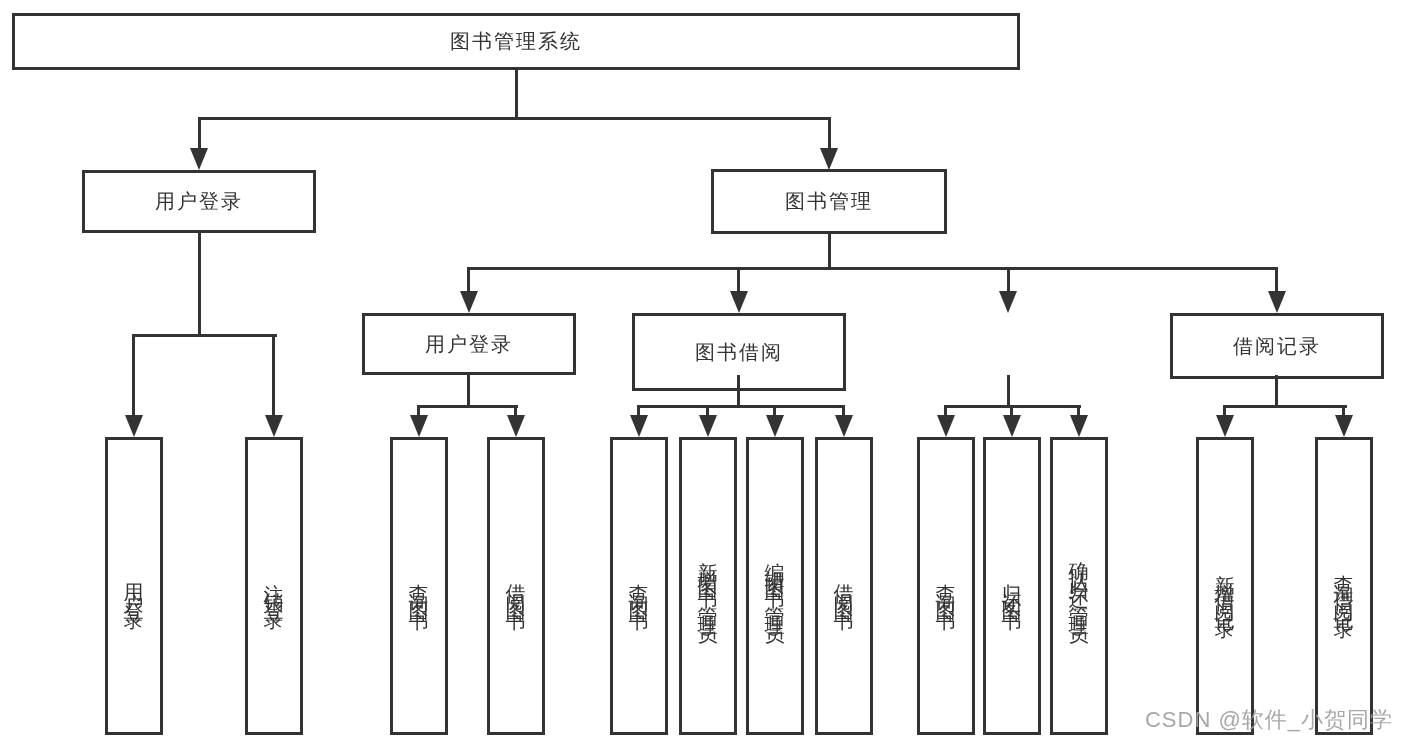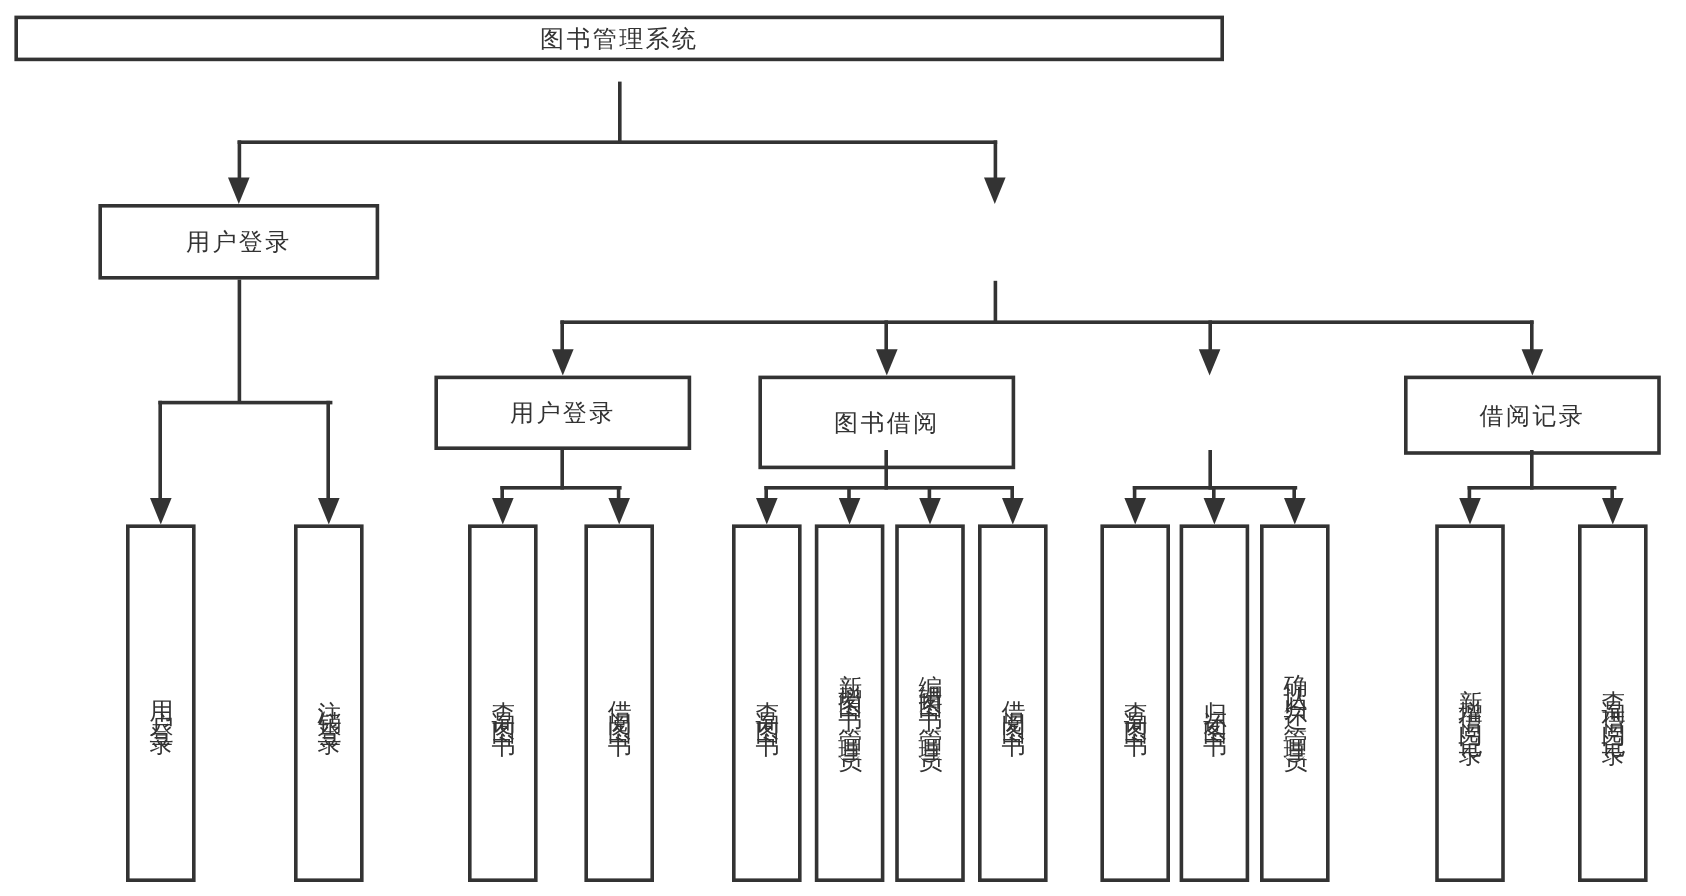--- a/index.html
+++ b/index.html
@@ -70,33 +70,36 @@
     letter-spacing: 1px;
     z-index: 10;
     opacity: 0.9;
   }
 </style>
 </head>
 <body>
 
 <div class="canvas">
 
-  <div class="hnode" style="left:12px; top:13px; width:1008px; height:38px;">
+  <div class="hnode" style="left:12px; top:13px; width:1008px; height:57px;">
     <span>图书管理系统</span>
   </div>
 
   <div class="vline" style="left:515px; top:68px; height:50px;"></div>
   <div class="hline" style="left:198px; top:117px; width:633px;"></div>
   <div class="vline" style="left:198px; top:117px; height:32px;"></div>
   <div class="arr" style="left:190px; top:148px;"></div>
   <div class="vline" style="left:828px; top:117px; height:32px;"></div>
   <div class="arr" style="left:820px; top:148px;"></div>
 
   <div class="hnode" style="left:82px; top:170px; width:234px; height:63px;">
     <span>用户登录</span>
+  </div>
+  <div class="hnode" style="left:711px; top:169px; width:236px; height:65px;">
+    <span>图书管理</span>
   </div>
 
   <div class="vline" style="left:198px; top:233px; height:102px;"></div>
   <div class="hline" style="left:132px; top:334px; width:145px;"></div>
   <div class="vline" style="left:132px; top:334px; height:83px;"></div>
   <div class="arr" style="left:125px; top:415px;"></div>
   <div class="vline" style="left:272px; top:334px; height:83px;"></div>
   <div class="arr" style="left:265px; top:415px;"></div>
 
   <div class="vline" style="left:828px; top:234px; height:34px;"></div>
@@ -191,14 +194,15 @@
     <span class="vtext">确认归还（管理员）</span>
   </div>
 
   <div class="leaf" style="left:1196px;">
     <span class="vtext">新增借阅记录</span>
   </div>
   <div class="leaf" style="left:1315px;">
     <span class="vtext">查询借阅记录</span>
   </div>
 
+  <div class="watermark">CSDN @软件_小贺同学</div>
 
 </div>
 
 </body></html>

